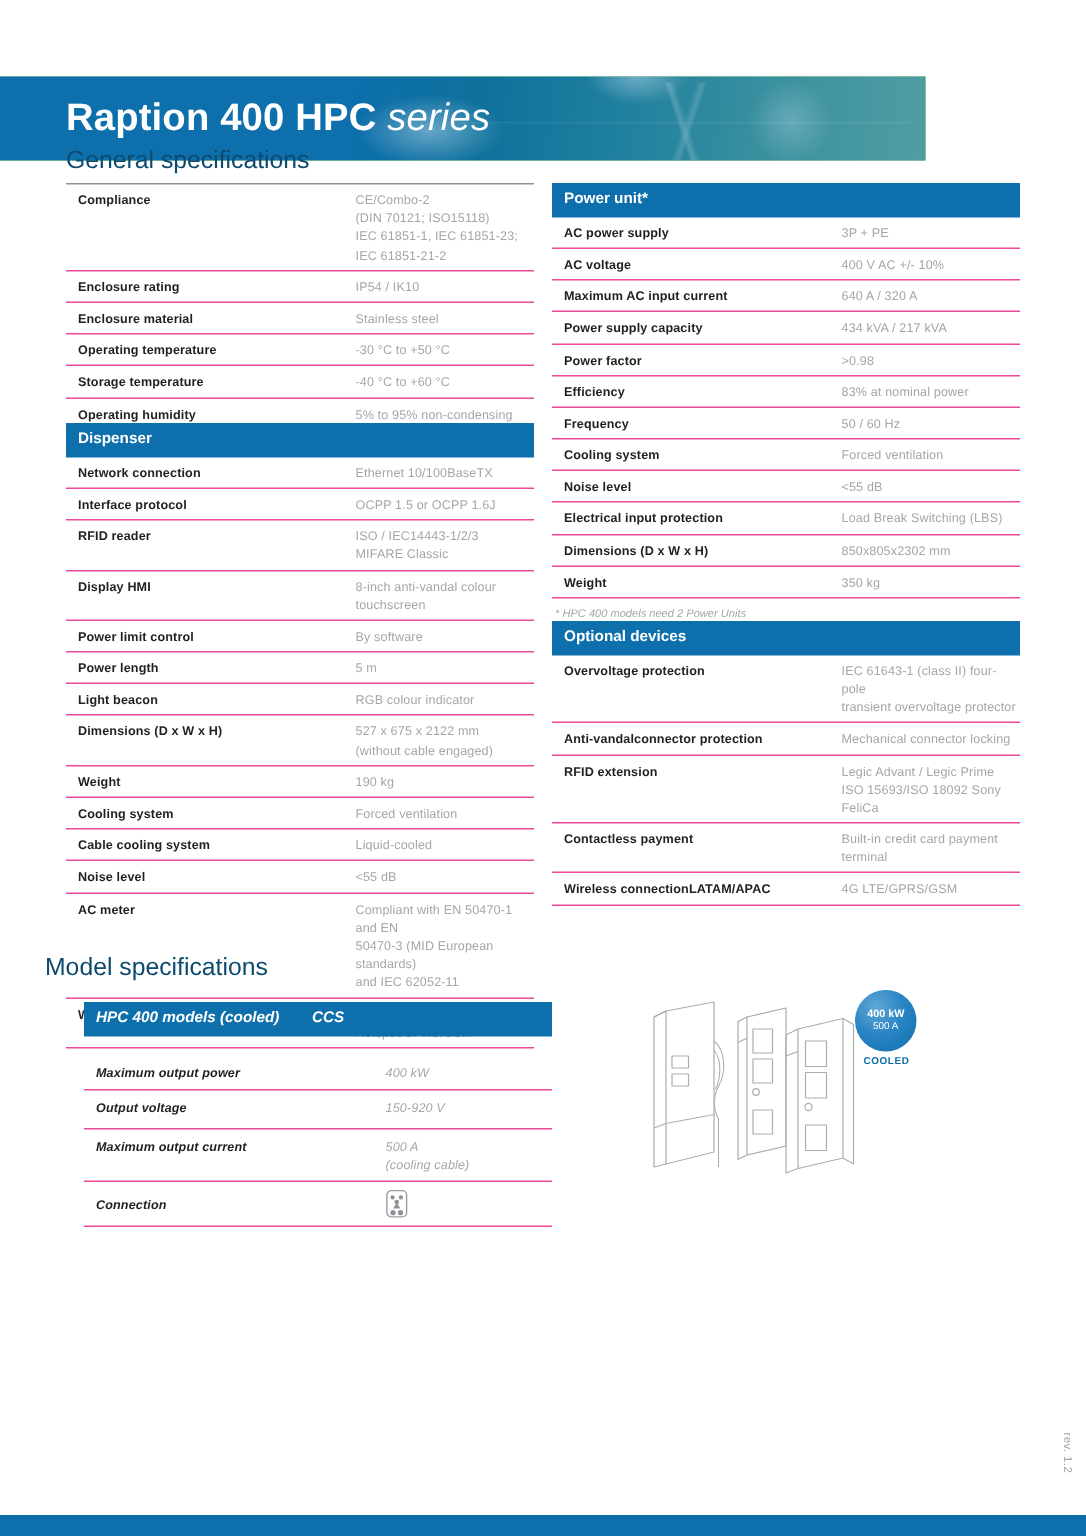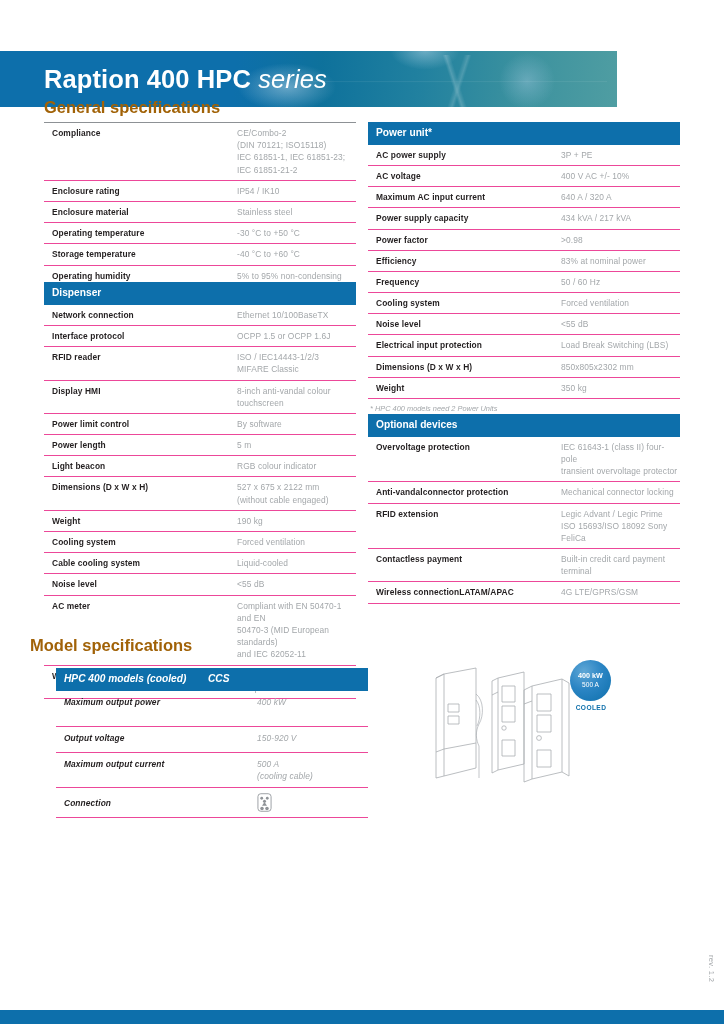--- a/index.html
+++ b/index.html
@@ -45,21 +45,21 @@
     transform: translateY(-50%);
     color: #ffffff; font-size: 25.5px; letter-spacing: .1px;
     white-space: nowrap; z-index: 3;
   }
   .banner-title .b { font-weight: bold; }
   .banner-title .i { font-style: italic; font-weight: normal; }
 
   
   .section-title {
     position: absolute;
-    color: #a16207; font-size: 16.5px; font-weight: bold;
+    color: #0c4a6e; font-size: 16.5px; font-weight: normal;
   }
 
   
   .tbl { position: absolute; width: 312px; }
   .tbl-head {
     background: #0d6fab; color: #fff;
     font-size: 10.2px; font-weight: bold;
     padding: 5px 0 5px 8px; line-height: 1.25;
     position: relative;
   }
@@ -83,21 +83,21 @@
   }
   .row .v .ln { display: block; }
   .note {
     font-size: 7.4px; font-style: italic; color: #a3a7aa;
     padding: 5px 0 0 2px;
   }
 
   
   .tbl-model .row .k { width: 152px; flex: 0 0 152px; }
   .tbl-model .row { padding: 5px 0 5px 8px; }
-  .tbl-model .row.r-power { min-height: 36px; }
+  .tbl-model .row.r-power { min-height: 36px; align-items: flex-end; }
   .tbl-model .row.r-volt  { min-height: 26px; }
   .tbl-model .row.r-conn  { min-height: 26px; align-items: center; }
 
   
   .ccs-icon { width: 15px; height: 19px; display: block; }
 
   
   .illus { position: absolute; left: 424px; top: 660px; width: 260px; height: 140px; }
   .illus svg { display: block; }
   .badge {

